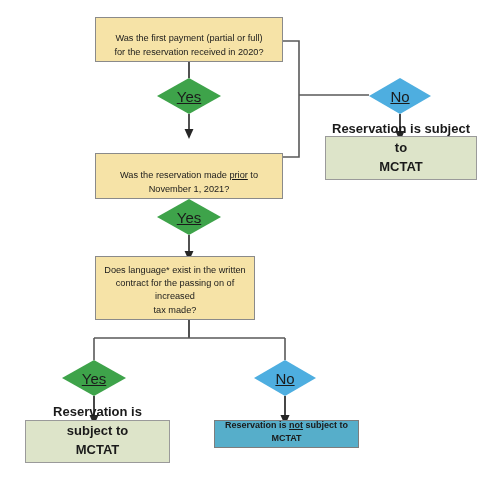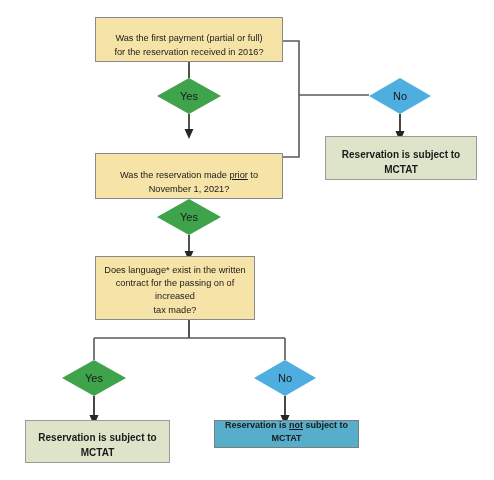--- a/index.html
+++ b/index.html
@@ -40,21 +40,21 @@
   }
   .node-box.question {
     background: #F6E3A7;
     border-color: #8a8a8a;
     font-weight: normal;
   }
   .node-box.result-green {
     background: #DDE4C9;
     border-color: #9a9a9a;
     font-weight: bold;
-    font-size: 10px;
+    font-size: 13px;
   }
   .node-box.result-blue {
     background: #56AECA;
     border-color: #7d7d7d;
     font-weight: bold;
     font-size: 9px;
   }
   .node-box .txt u {
     text-decoration: underline;
   }
@@ -71,23 +71,24 @@
     top: 0;
     width: 100%;
     height: 100%;
     clip-path: polygon(50% 0%, 100% 50%, 50% 100%, 0% 50%);
   }
   .diamond.yes .shape { background: #3EA34A; }
   .diamond.no  .shape { background: #4EAEE0; }
   .diamond .dlabel {
     position: relative;
     z-index: 2;
-    font-size: 11px;
+    font-size: 15px;
     color: #1a1a1a;
     font-weight: normal;
+    text-decoration: underline;
   }
 </style>
 </head>
 <body>
 
 <div id="flowchart-root">
 
   <svg class="edge-layer" viewBox="0 0 494 480" width="494" height="480" xmlns="http://www.w3.org/2000/svg">
     <defs>
       <marker id="arrowhead" markerWidth="7" markerHeight="7" refX="3.2" refY="3.2" orient="auto" markerUnits="strokeWidth">
@@ -120,21 +121,21 @@
     <line x1="285" y1="338" x2="285" y2="360" stroke="#595959" stroke-width="1.6"></line>
 
     <line x1="94" y1="396" x2="94" y2="420" stroke="#262626" stroke-width="1.7" marker-end="url(#arrowhead)"></line>
 
     <line x1="285" y1="396" x2="285" y2="420" stroke="#262626" stroke-width="1.7" marker-end="url(#arrowhead)"></line>
   </svg>
 
   <div class="node-box question" style="left:95px; top:17px; width:188px; height:45px;">
     <span class="txt">
       <span>Was the first payment (partial or full)</span><br>
-      <span>for the reservation received in 2016?</span>
+      <span>for the reservation received in 2020?</span>
     </span>
   </div>
 
   <div class="diamond yes" style="left:157px; top:78px; width:64px; height:36px;">
     <span class="shape"></span>
     <span class="dlabel">Yes</span>
   </div>
 
   <div class="diamond no" style="left:369px; top:78px; width:62px; height:36px;">
     <span class="shape"></span>

